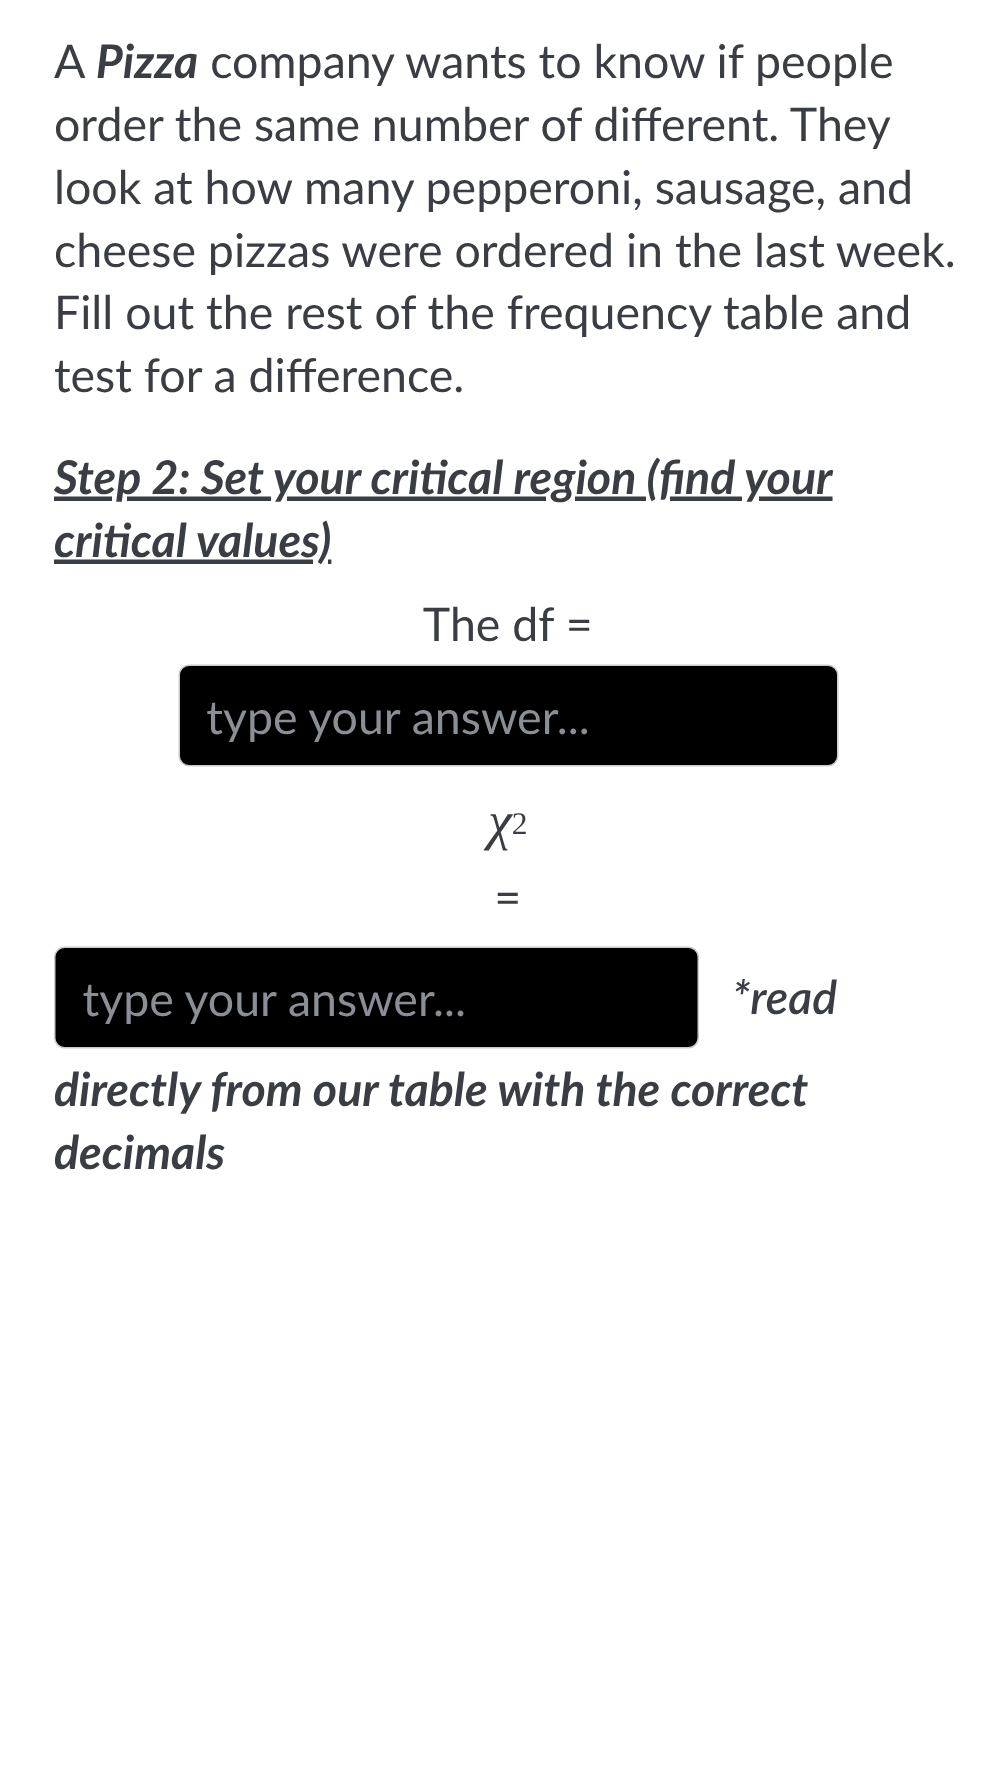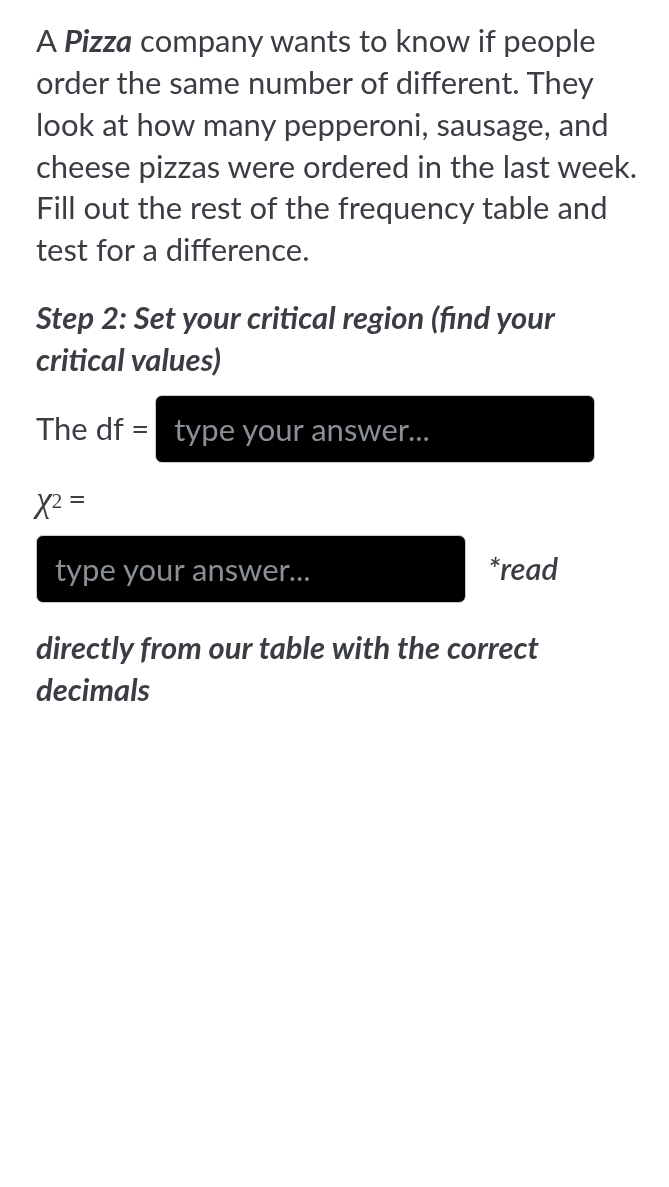--- a/index.html
+++ b/index.html
@@ -38,27 +38,29 @@
     .col0 { width: 76px; }
     .col1 { width: 84px; }
     .col2 { width: 86px; }
     .col3 { width: 82px; }
     .step-line {
       font-style: italic;
       font-weight: 700;
       color: #3a3e44;
       margin-top: 6px;
       margin-bottom: 14px;
+      text-decoration: underline;
     }
     .answer-line {
       display: flex;
       align-items: center;
       flex-wrap: wrap;
       gap: 6px;
       margin-bottom: 12px;
+      flex-direction: column;
     }
     .answer-line .label {
       white-space: nowrap;
     }
     input.answer {
       font-family: inherit;
       font-size: 31px;
       color: #8a8f96;
       border: 1.5px solid #c7ccd1;
       border-radius: 7px;
@@ -82,21 +84,21 @@
       position: relative;
       top: -3px;
     }
     .read-tag {
       font-style: italic;
       font-weight: 600;
     }
     .closing {
       font-style: italic;
       font-weight: 700;
-      margin-top: 24px;
+      margin-top: 6px;
     }
     .row-flex {
       display: flex;
       align-items: center;
       gap: 22px;
       margin-bottom: 6px;
     }
   </style>
 </head>
 <body>

